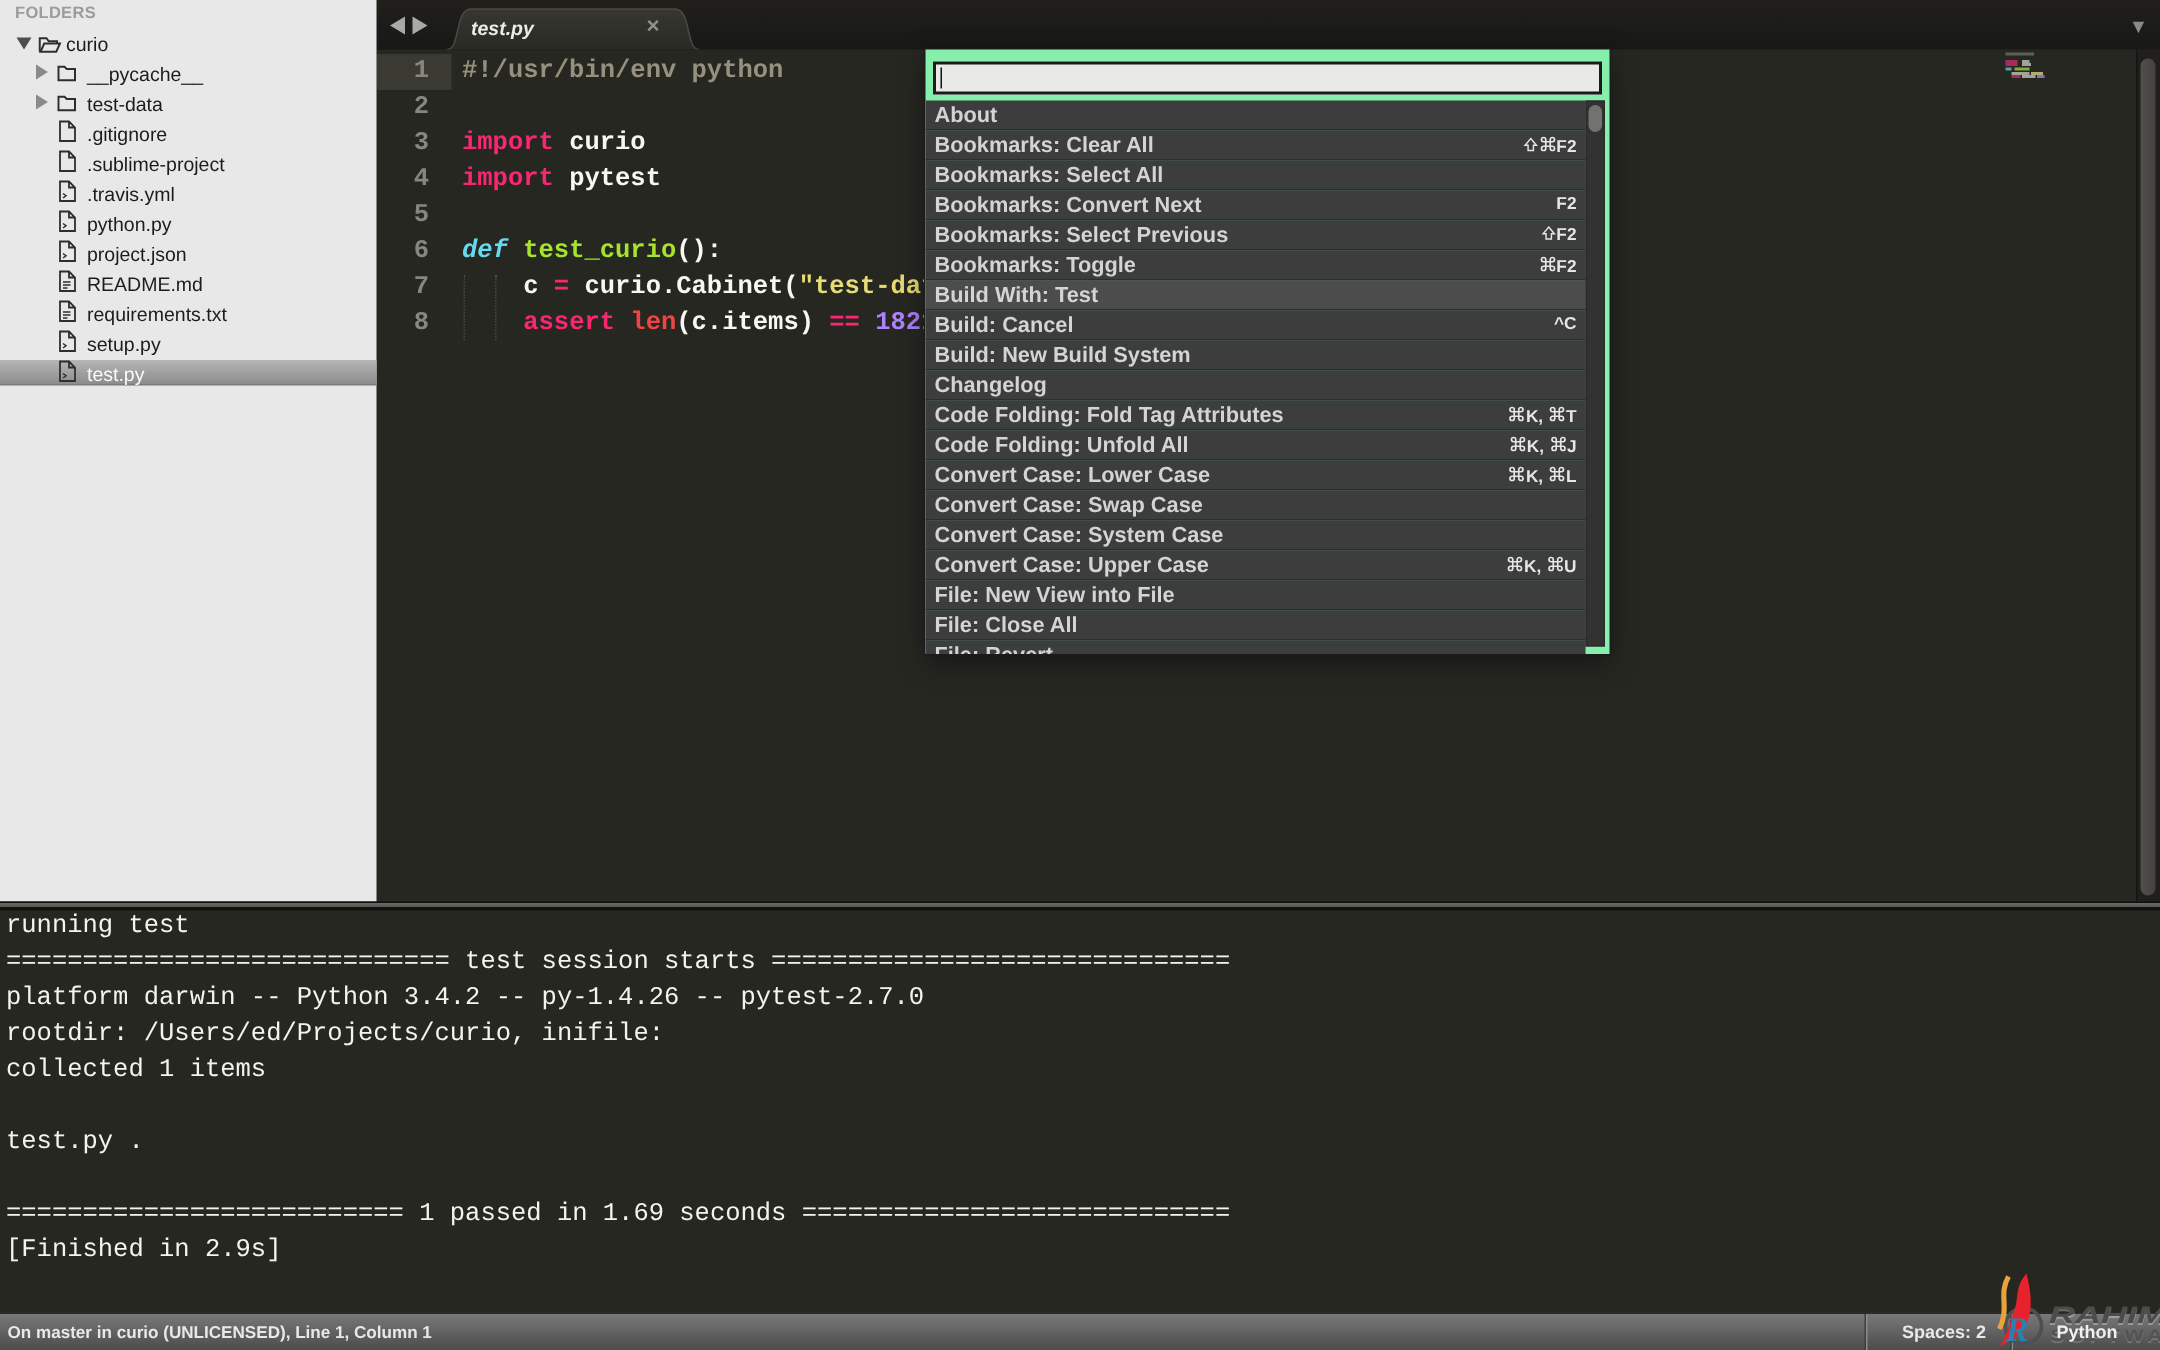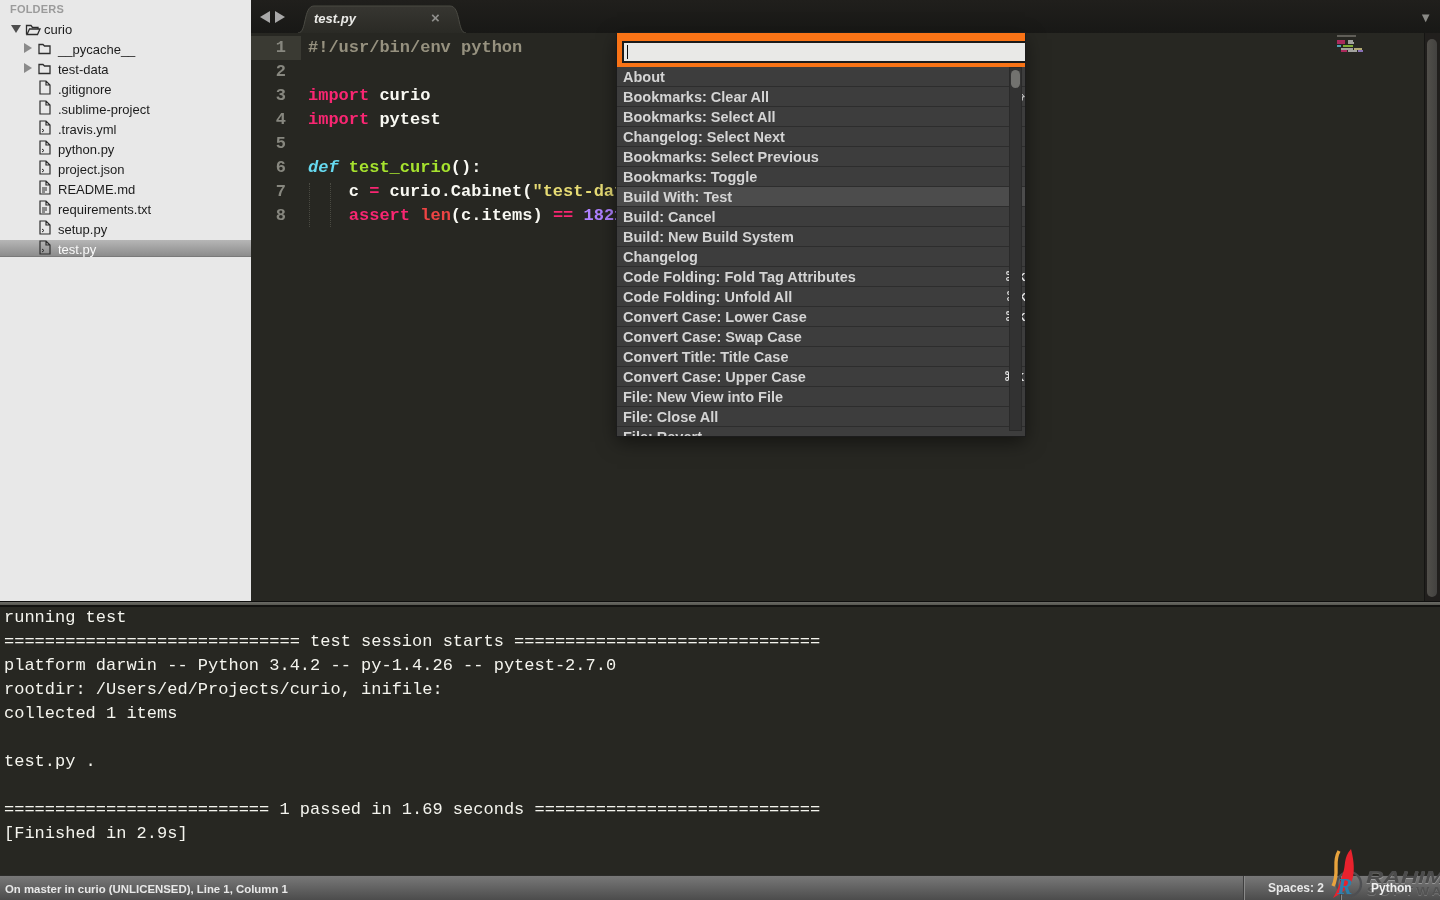--- a/index.html
+++ b/index.html
@@ -38,21 +38,21 @@
   #esb-thumb { position:absolute; right:3px; top:6px; width:10px; height:558px; background:linear-gradient(90deg,#514f4a,#434240); border-radius:5px; }
   
   #splitter { left:0; top:601px; width:1440px; height:6px; background:linear-gradient(#0e0e0d 0,#0e0e0d 1px,#6b6b66 1px,#55554f 4px,#121210 4px,#121210 6px); z-index:3; }
   #console { left:0; top:607px; width:1440px; height:268px; background:#272722; z-index:2; }
   #ctext { position:absolute; left:4px; top:-1px; font-family:"Liberation Mono",monospace; font-size:17px; font-weight:normal; line-height:24px; white-space:pre; color:#f4f4ee; }
   
   #statusbar { left:0; top:875px; width:1440px; height:25px; background:linear-gradient(#787878,#4c4c4c); border-top:1px solid #2c2c2a; z-index:10; }
   #statusbar .lt { position:absolute; left:5px; top:7px; font-size:11.4px; font-weight:bold; color:#e8e8e8; }
   #statusbar .sep { position:absolute; top:0; width:1px; height:25px; background:#3f3f3f; box-shadow:1px 0 0 #8a8a8a; }
   
-  #palette { left:617px; top:33px; width:408px; height:403px; background:#f97316; box-shadow:0 0 0 1px #1c1c1c, 0 6px 18px rgba(0,0,0,0.5); z-index:5; overflow:hidden; }
+  #palette { left:617px; top:33px; width:456px; height:403px; background:#86efac; box-shadow:0 0 0 1px #1c1c1c, 0 6px 18px rgba(0,0,0,0.5); z-index:5; overflow:hidden; }
   #pinput { position:absolute; left:5px; top:8px; width:446px; height:22px; background:#e9e9e7; border:2px solid #1b1b1b; }
   #pinput .caret { position:absolute; left:3px; top:2px; width:1px; height:14px; background:#111; }
   #plist { position:absolute; left:0px; top:34px; width:440px; }
   .prow { position:relative; width:440px; height:20px; background:#3d3d3d; border-bottom:1px solid #2d2d2d; }
   .prow.sel { background:#4c4c4c; }
   .prow .n { position:absolute; left:6px; top:2px; font-size:14.5px; font-weight:bold; color:#d4d4d4; }
   .prow .k { position:absolute; right:6px; top:3px; font-size:11.5px; font-weight:bold; color:#e6e6e6;text-align:right; }
   #psb-track { position:absolute; right:3px; top:34px; width:13px; height:364px; background:#323232; border:1px solid #2a2a2a; }
   #psb-thumb { position:absolute; right:5px; top:37px; width:9px; height:18px; background:#72726f; border-radius:4.5px; }
   .kglyph { display:inline-block; vertical-align:-1px; }
@@ -246,21 +246,21 @@
           <span class="k"><svg class="kglyph" width="11" height="11" viewBox="0 0 16 16">
               <path d="M8 2 L13.5 8.5 H10.6 V13.5 H5.4 V8.5 H2.5 Z" fill="none" stroke="#e6e6e6" stroke-width="1.4"></path>
             </svg><svg class="kglyph" width="12" height="12" viewBox="0 0 16 16">
               <path d="M6 6 V4.1 A1.9 1.9 0 1 0 4.1 6 H6 M10 6 h1.9 A1.9 1.9 0 1 0 10 4.1 V6 M10 10 v1.9 A1.9 1.9 0 1 0 11.9 10 H10 M6 10 H4.1 A1.9 1.9 0 1 0 6 11.9 V10 M6 6 h4 v4 h-4 z" fill="none" stroke="#e6e6e6" stroke-width="1.5"></path>
             </svg>F2</span>
         </div>
       <div class="prow">
           <span class="n">Bookmarks: Select All</span>
         </div>
       <div class="prow">
-          <span class="n">Changelog: Select Next</span>
+          <span class="n">Bookmarks: Convert Next</span>
           <span class="k">F2</span>
         </div>
       <div class="prow">
           <span class="n">Bookmarks: Select Previous</span>
           <span class="k"><svg class="kglyph" width="11" height="11" viewBox="0 0 16 16">
               <path d="M8 2 L13.5 8.5 H10.6 V13.5 H5.4 V8.5 H2.5 Z" fill="none" stroke="#e6e6e6" stroke-width="1.4"></path>
             </svg>F2</span>
         </div>
       <div class="prow">
           <span class="n">Bookmarks: Toggle</span>
@@ -302,21 +302,21 @@
           <span class="k"><svg class="kglyph" width="12" height="12" viewBox="0 0 16 16">
               <path d="M6 6 V4.1 A1.9 1.9 0 1 0 4.1 6 H6 M10 6 h1.9 A1.9 1.9 0 1 0 10 4.1 V6 M10 10 v1.9 A1.9 1.9 0 1 0 11.9 10 H10 M6 10 H4.1 A1.9 1.9 0 1 0 6 11.9 V10 M6 6 h4 v4 h-4 z" fill="none" stroke="#e6e6e6" stroke-width="1.5"></path>
             </svg>K, <svg class="kglyph" width="12" height="12" viewBox="0 0 16 16">
               <path d="M6 6 V4.1 A1.9 1.9 0 1 0 4.1 6 H6 M10 6 h1.9 A1.9 1.9 0 1 0 10 4.1 V6 M10 10 v1.9 A1.9 1.9 0 1 0 11.9 10 H10 M6 10 H4.1 A1.9 1.9 0 1 0 6 11.9 V10 M6 6 h4 v4 h-4 z" fill="none" stroke="#e6e6e6" stroke-width="1.5"></path>
             </svg>L</span>
         </div>
       <div class="prow">
           <span class="n">Convert Case: Swap Case</span>
         </div>
       <div class="prow">
-          <span class="n">Convert Title: Title Case</span>
+          <span class="n">Convert Case: System Case</span>
         </div>
       <div class="prow">
           <span class="n">Convert Case: Upper Case</span>
           <span class="k"><svg class="kglyph" width="12" height="12" viewBox="0 0 16 16">
               <path d="M6 6 V4.1 A1.9 1.9 0 1 0 4.1 6 H6 M10 6 h1.9 A1.9 1.9 0 1 0 10 4.1 V6 M10 10 v1.9 A1.9 1.9 0 1 0 11.9 10 H10 M6 10 H4.1 A1.9 1.9 0 1 0 6 11.9 V10 M6 6 h4 v4 h-4 z" fill="none" stroke="#e6e6e6" stroke-width="1.5"></path>
             </svg>K, <svg class="kglyph" width="12" height="12" viewBox="0 0 16 16">
               <path d="M6 6 V4.1 A1.9 1.9 0 1 0 4.1 6 H6 M10 6 h1.9 A1.9 1.9 0 1 0 10 4.1 V6 M10 10 v1.9 A1.9 1.9 0 1 0 11.9 10 H10 M6 10 H4.1 A1.9 1.9 0 1 0 6 11.9 V10 M6 6 h4 v4 h-4 z" fill="none" stroke="#e6e6e6" stroke-width="1.5"></path>
             </svg>U</span>
         </div>
       <div class="prow">

